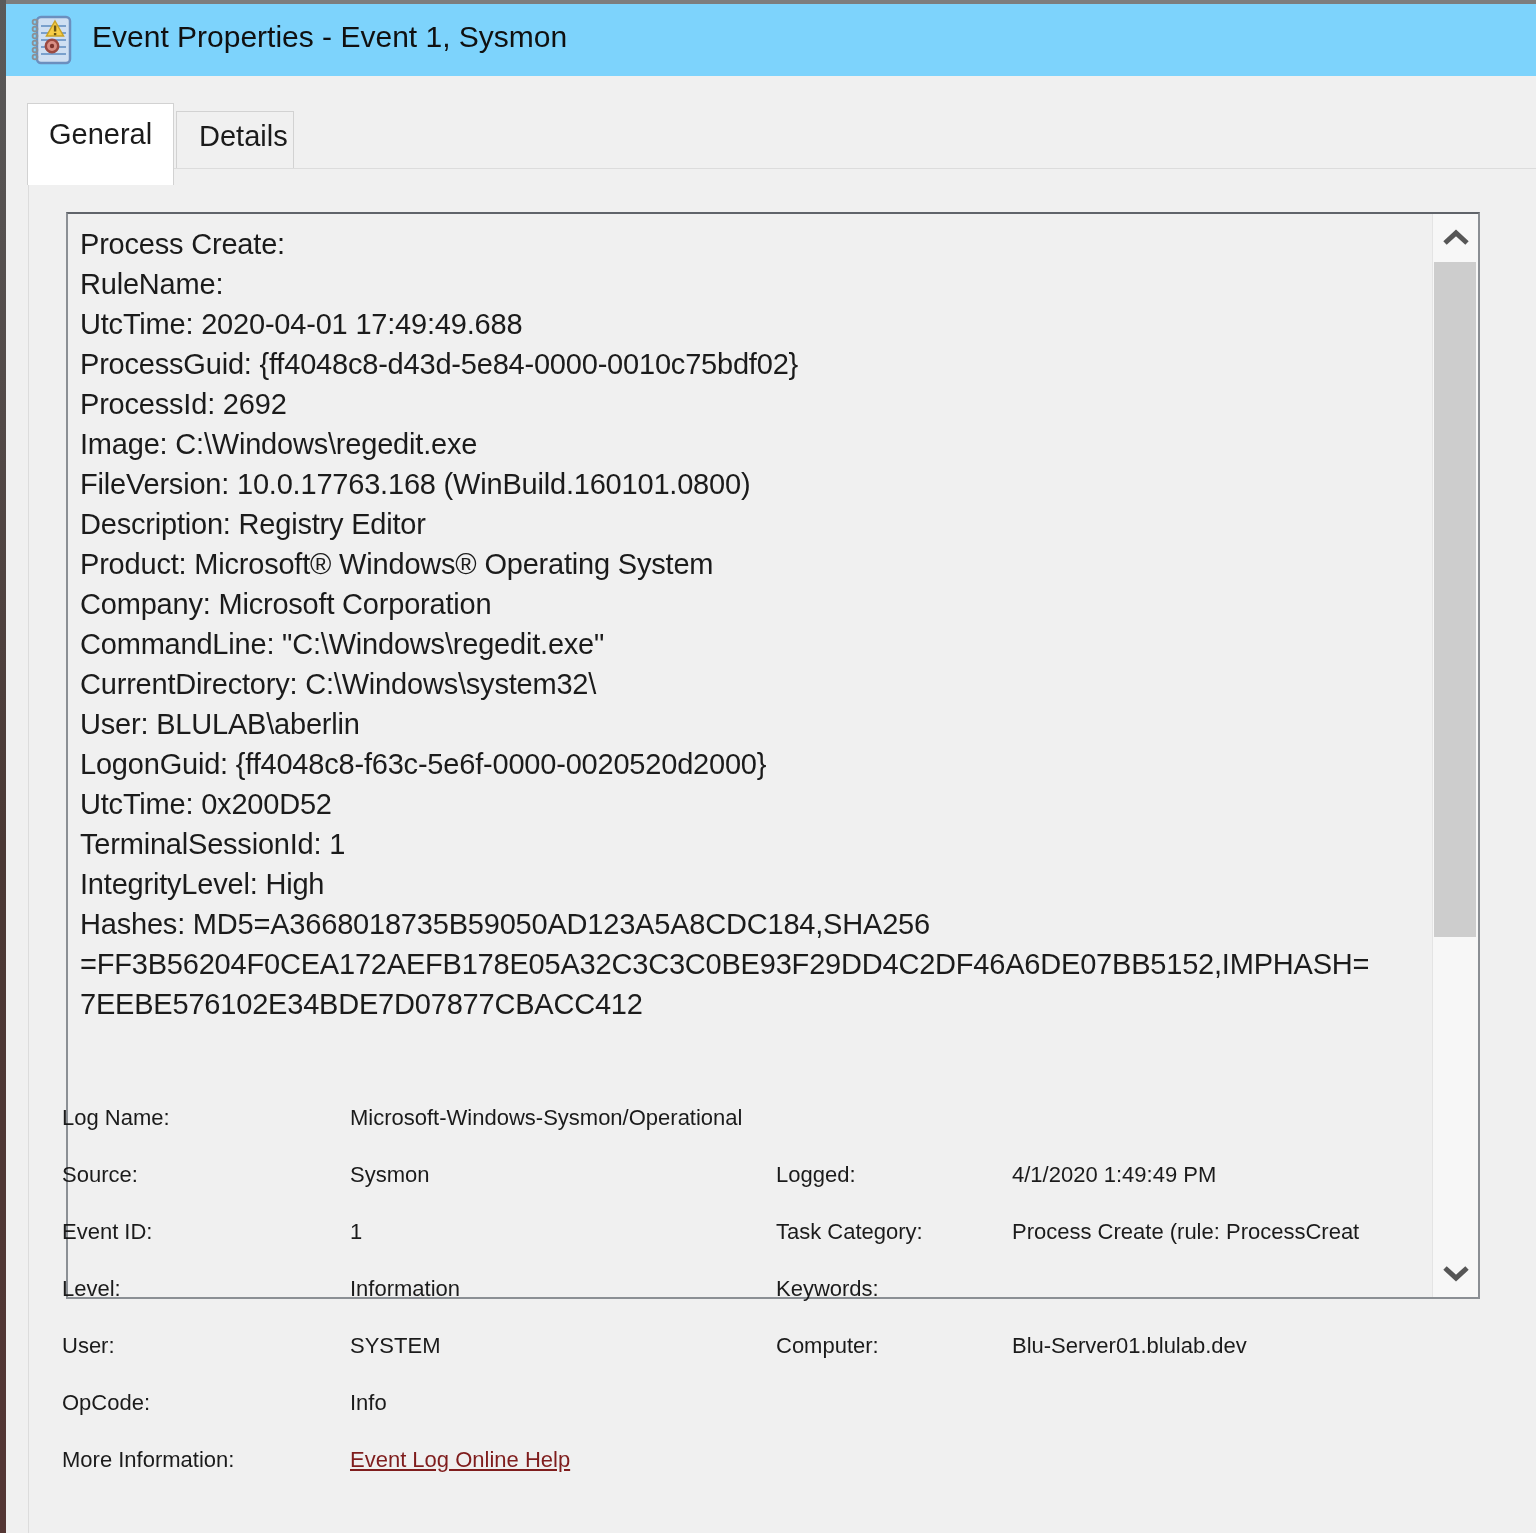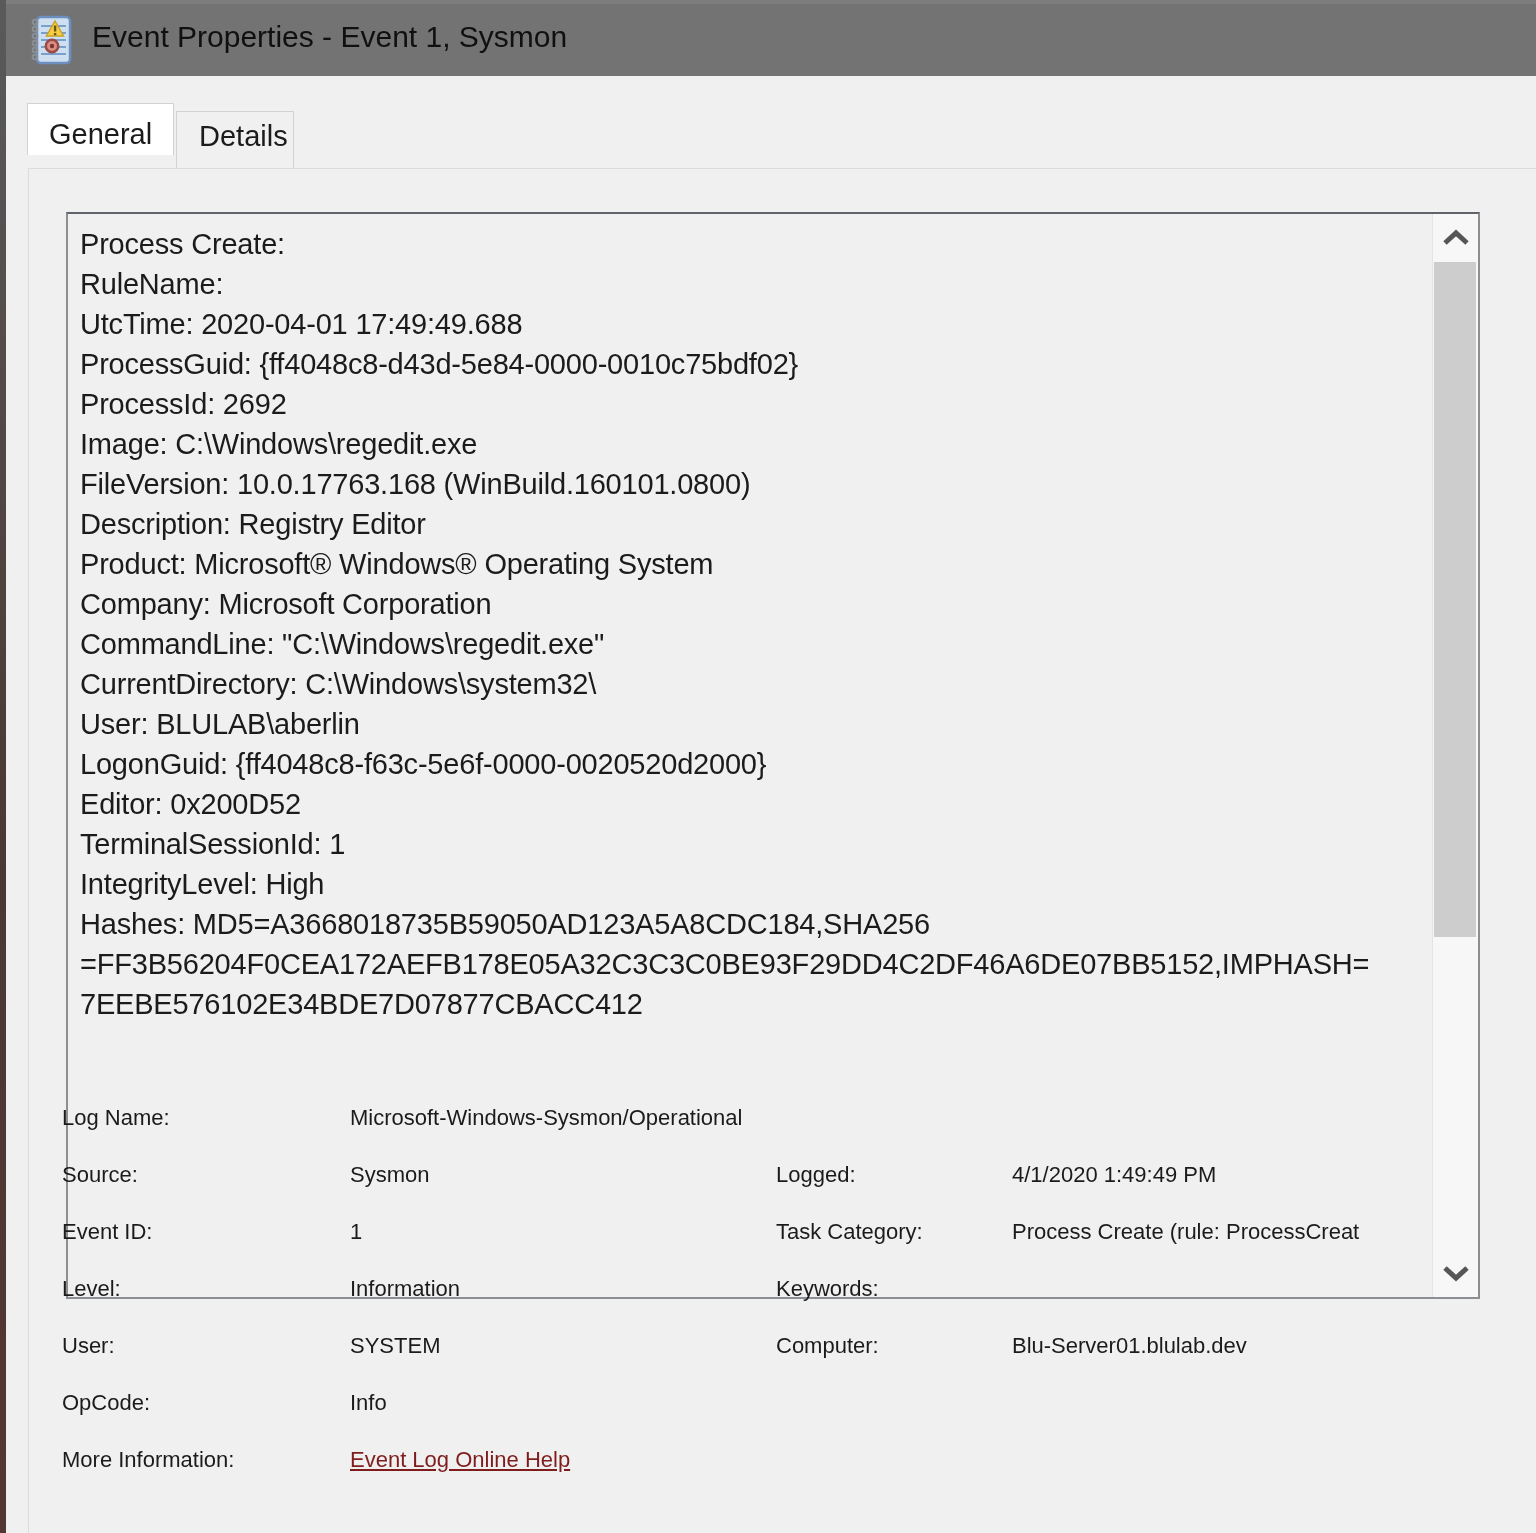--- a/index.html
+++ b/index.html
@@ -10,27 +10,27 @@
     font-family:"Liberation Sans","DejaVu Sans",sans-serif;
     color:#1b1b1b;
     overflow:hidden;
   }
   
   .top-edge { position:absolute; left:0; top:0; width:1536px; height:4px; background:#7d7d7d; }
   .left-edge { position:absolute; left:0; top:0; width:6px; height:1533px;
     background:linear-gradient(#5a5a5a 0%, #4a3834 55%, #543634 100%); }
 
   
-  .titlebar { position:absolute; left:6px; top:4px; right:0; height:72px; background:#737373; }
+  .titlebar { position:absolute; left:6px; top:4px; right:0; height:72px; background:#7dd3fc; }
   .title-icon { position:absolute; left:24px; top:11px; width:42px; height:50px; }
   .title-text { position:absolute; left:86px; top:16px; font-size:30px; color:#101010; white-space:nowrap; }
 
   
   .tab { position:absolute; border:1px solid #d2d2d2; border-bottom:none; font-size:29px; }
-  .tab-general { left:27px; top:103px; width:147px; height:52px; background:#ffffff; z-index:3;
+  .tab-general { left:27px; top:103px; width:147px; height:82px; background:#ffffff; z-index:3;
     padding:14px 0 0 21px; }
   .tab-details { left:176px; top:111px; width:118px; height:72px; background:#f0f0f0; z-index:1;
     padding:8px 0 0 22px; }
 
   
   .tab-page { position:absolute; left:28px; top:168px; right:0; bottom:0;
     background:#f0f0f0; border-top:1px solid #dcdcdc; border-left:1px solid #dcdcdc; z-index:2; }
 
   
   .event-box { position:absolute; left:66px; top:212px; width:1414px; height:1087px;
@@ -105,21 +105,21 @@
     <div class="event-line">ProcessId: 2692</div>
     <div class="event-line">Image: C:\Windows\regedit.exe</div>
     <div class="event-line">FileVersion: 10.0.17763.168 (WinBuild.160101.0800)</div>
     <div class="event-line">Description: Registry Editor</div>
     <div class="event-line">Product: Microsoft® Windows® Operating System</div>
     <div class="event-line">Company: Microsoft Corporation</div>
     <div class="event-line">CommandLine: "C:\Windows\regedit.exe"</div>
     <div class="event-line">CurrentDirectory: C:\Windows\system32\</div>
     <div class="event-line">User: BLULAB\aberlin</div>
     <div class="event-line">LogonGuid: {ff4048c8-f63c-5e6f-0000-0020520d2000}</div>
-    <div class="event-line">Editor: 0x200D52</div>
+    <div class="event-line">UtcTime: 0x200D52</div>
     <div class="event-line">TerminalSessionId: 1</div>
     <div class="event-line">IntegrityLevel: High</div>
     <div class="event-line">Hashes: MD5=A3668018735B59050AD123A5A8CDC184,SHA256</div>
     <div class="event-line">=FF3B56204F0CEA172AEFB178E05A32C3C3C0BE93F29DD4C2DF46A6DE07BB5152,IMPHASH=</div>
     <div class="event-line">7EEBE576102E34BDE7D07877CBACC412</div>
   </div>
   <div class="vscroll">
     <div class="sb-btn sb-up">
       <svg width="30" height="18" viewBox="0 0 30 18">
         <polyline points="4,14 15,4 26,14" fill="none" stroke="#565656" stroke-width="5" stroke-linejoin="miter"></polyline>

